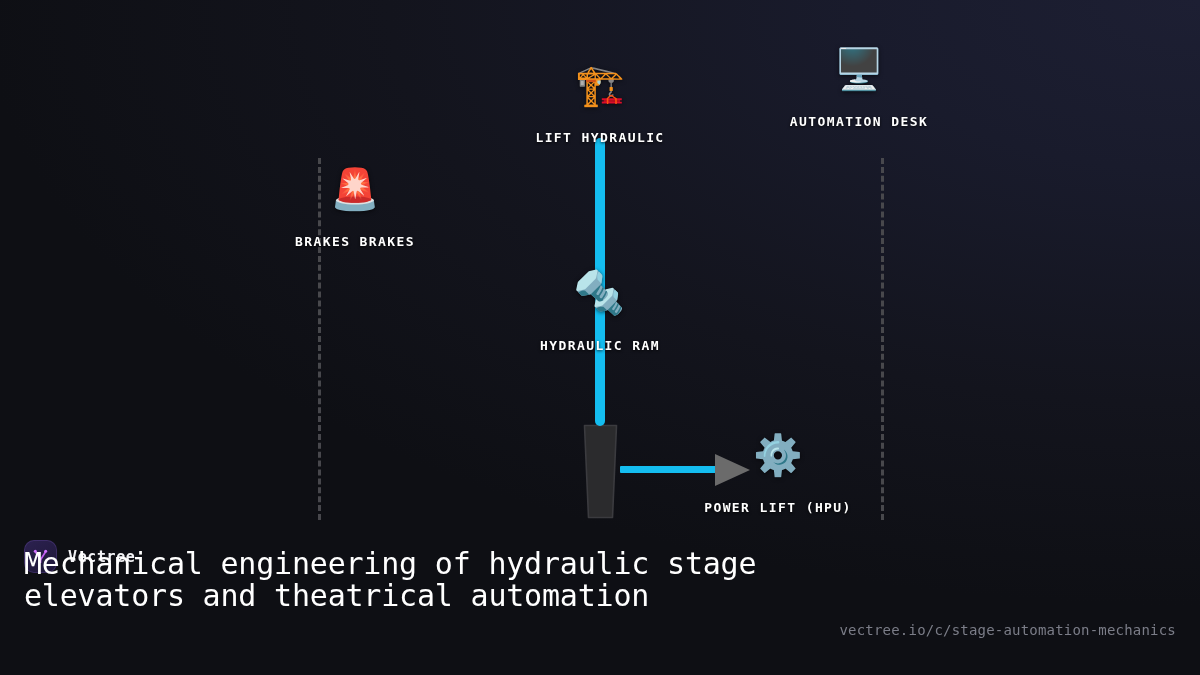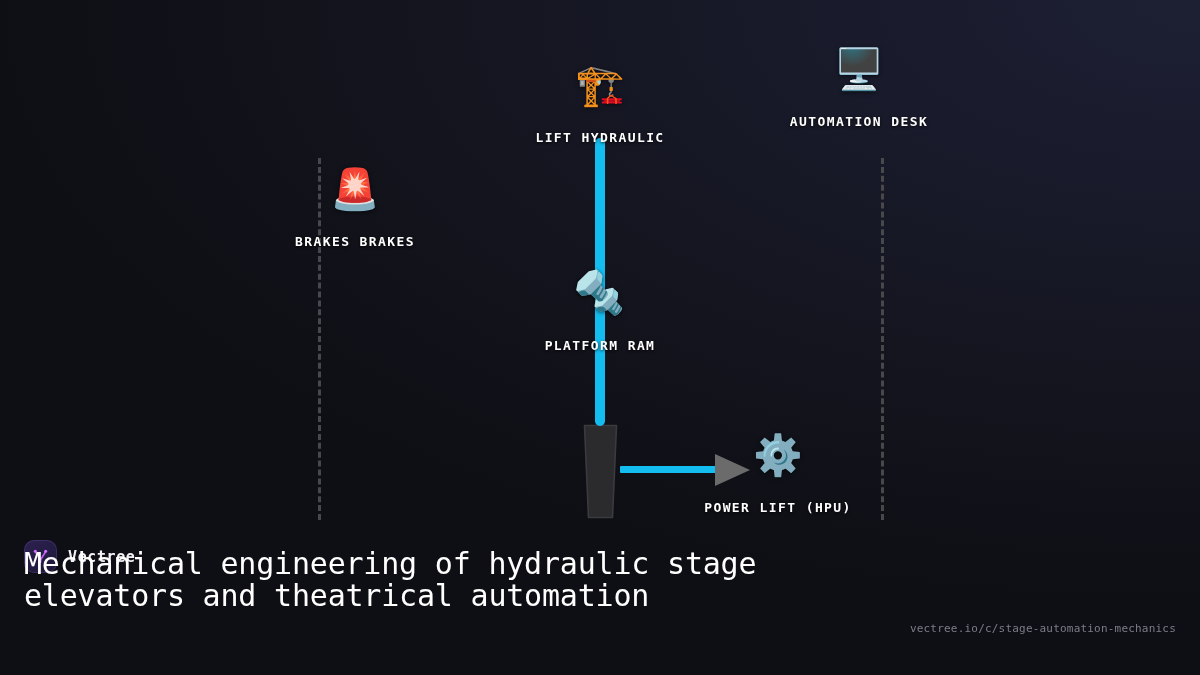--- a/index.html
+++ b/index.html
@@ -103,21 +103,21 @@
   .headline {
     position:absolute; left:24px; top:548px; width:800px;
     font-family:"DejaVu Sans Mono","Liberation Mono",monospace;
     font-size:30px; font-weight:400; line-height:32px;
     letter-spacing:-0.2px; color:#ffffff;
   }
 
   .permalink {
     position:absolute; right:24px; top:622px;
     font-family:"DejaVu Sans Mono","Liberation Mono",monospace;
-    font-size:11px; letter-spacing:.2px; color:#7b7d88;
+    font-size:14px; letter-spacing:.2px; color:#7b7d88;
   }
 </style>
 </head>
 <body>
 
 <div id="stage">
 
   <div class="diagram">
 
     <div class="guide left"></div>
@@ -143,21 +143,21 @@
       <div class="caption">AUTOMATION DESK</div>
     </div>
 
     <div class="node" id="node-brakes">
       <div class="glyph">🚨</div>
       <div class="caption">BRAKES BRAKES</div>
     </div>
 
     <div class="node" id="node-ram">
       <div class="glyph">🔩</div>
-      <div class="caption">PLATFORM RAM</div>
+      <div class="caption">HYDRAULIC RAM</div>
     </div>
 
     <div class="node" id="node-power">
       <div class="glyph">⚙️</div>
       <div class="caption">POWER LIFT (HPU)</div>
     </div>
 
   </div>
 
   <div class="brand">

